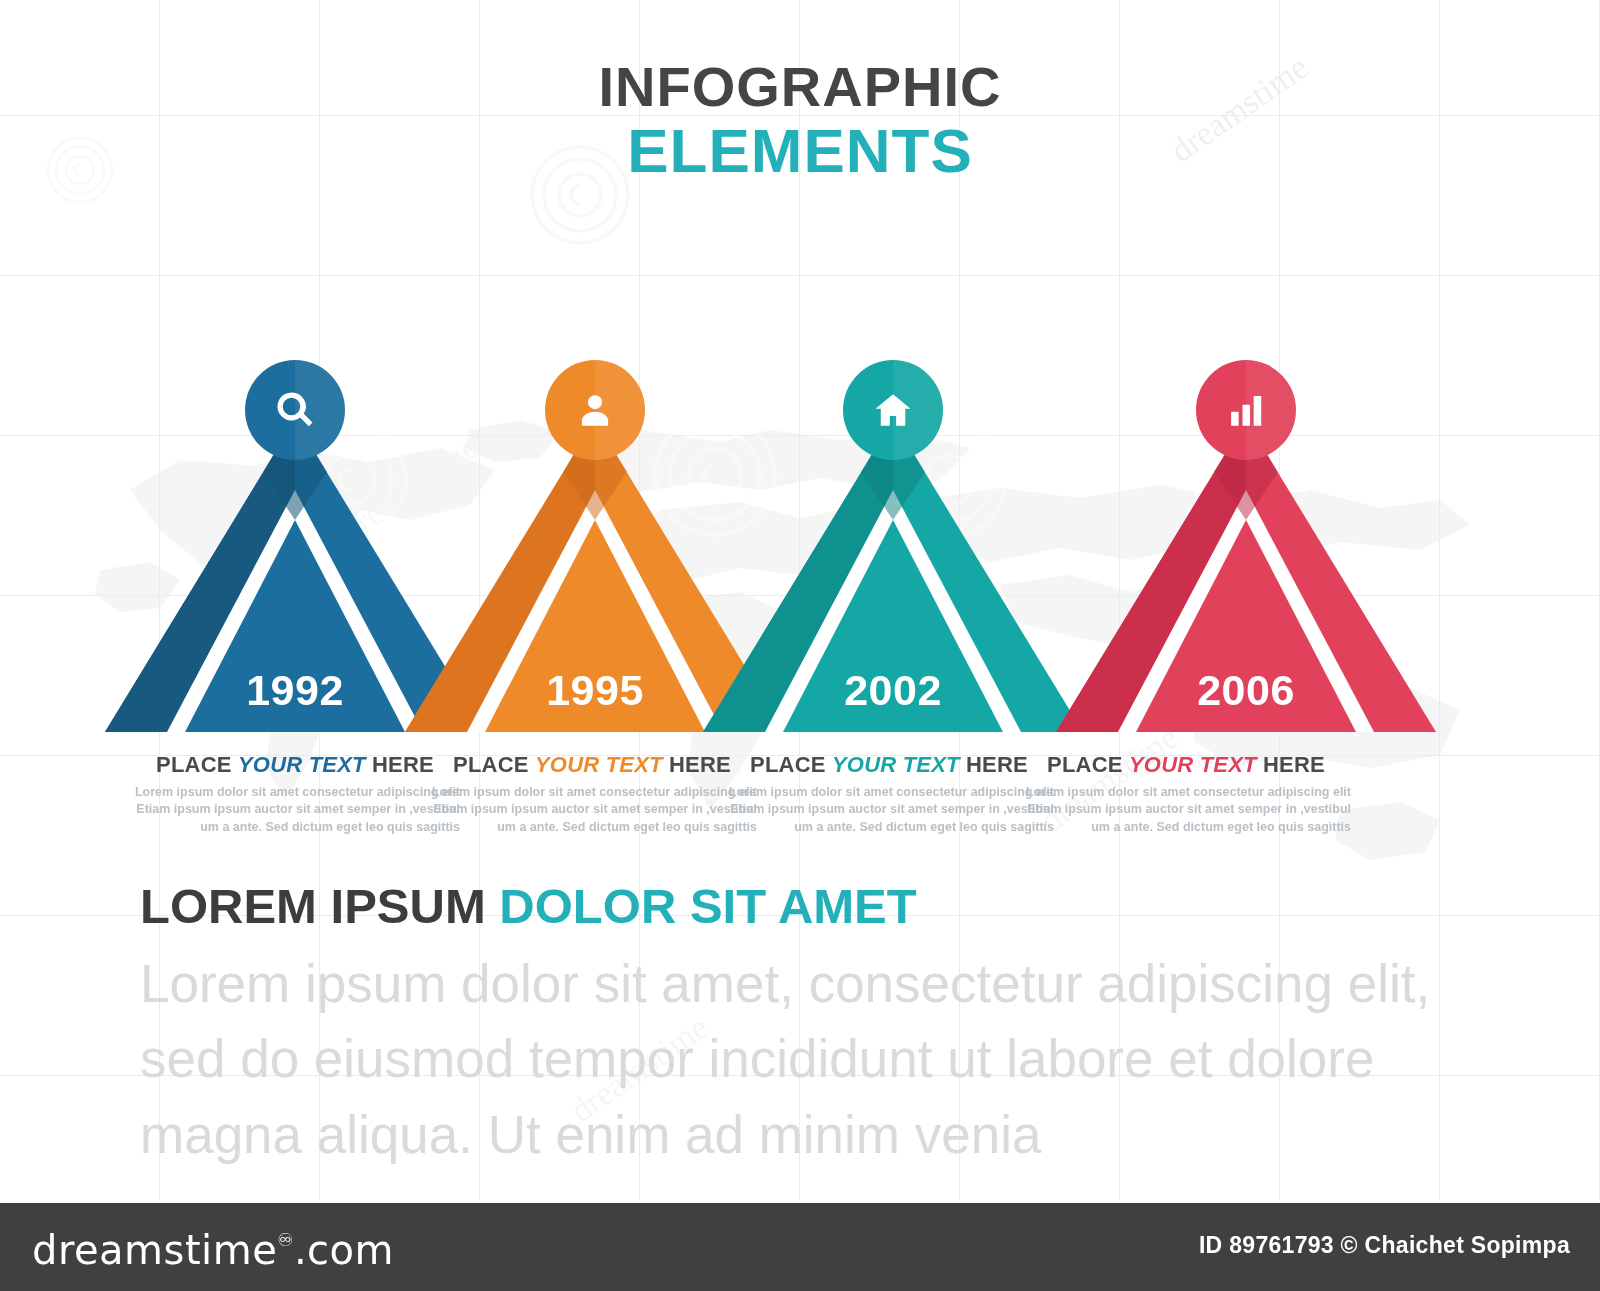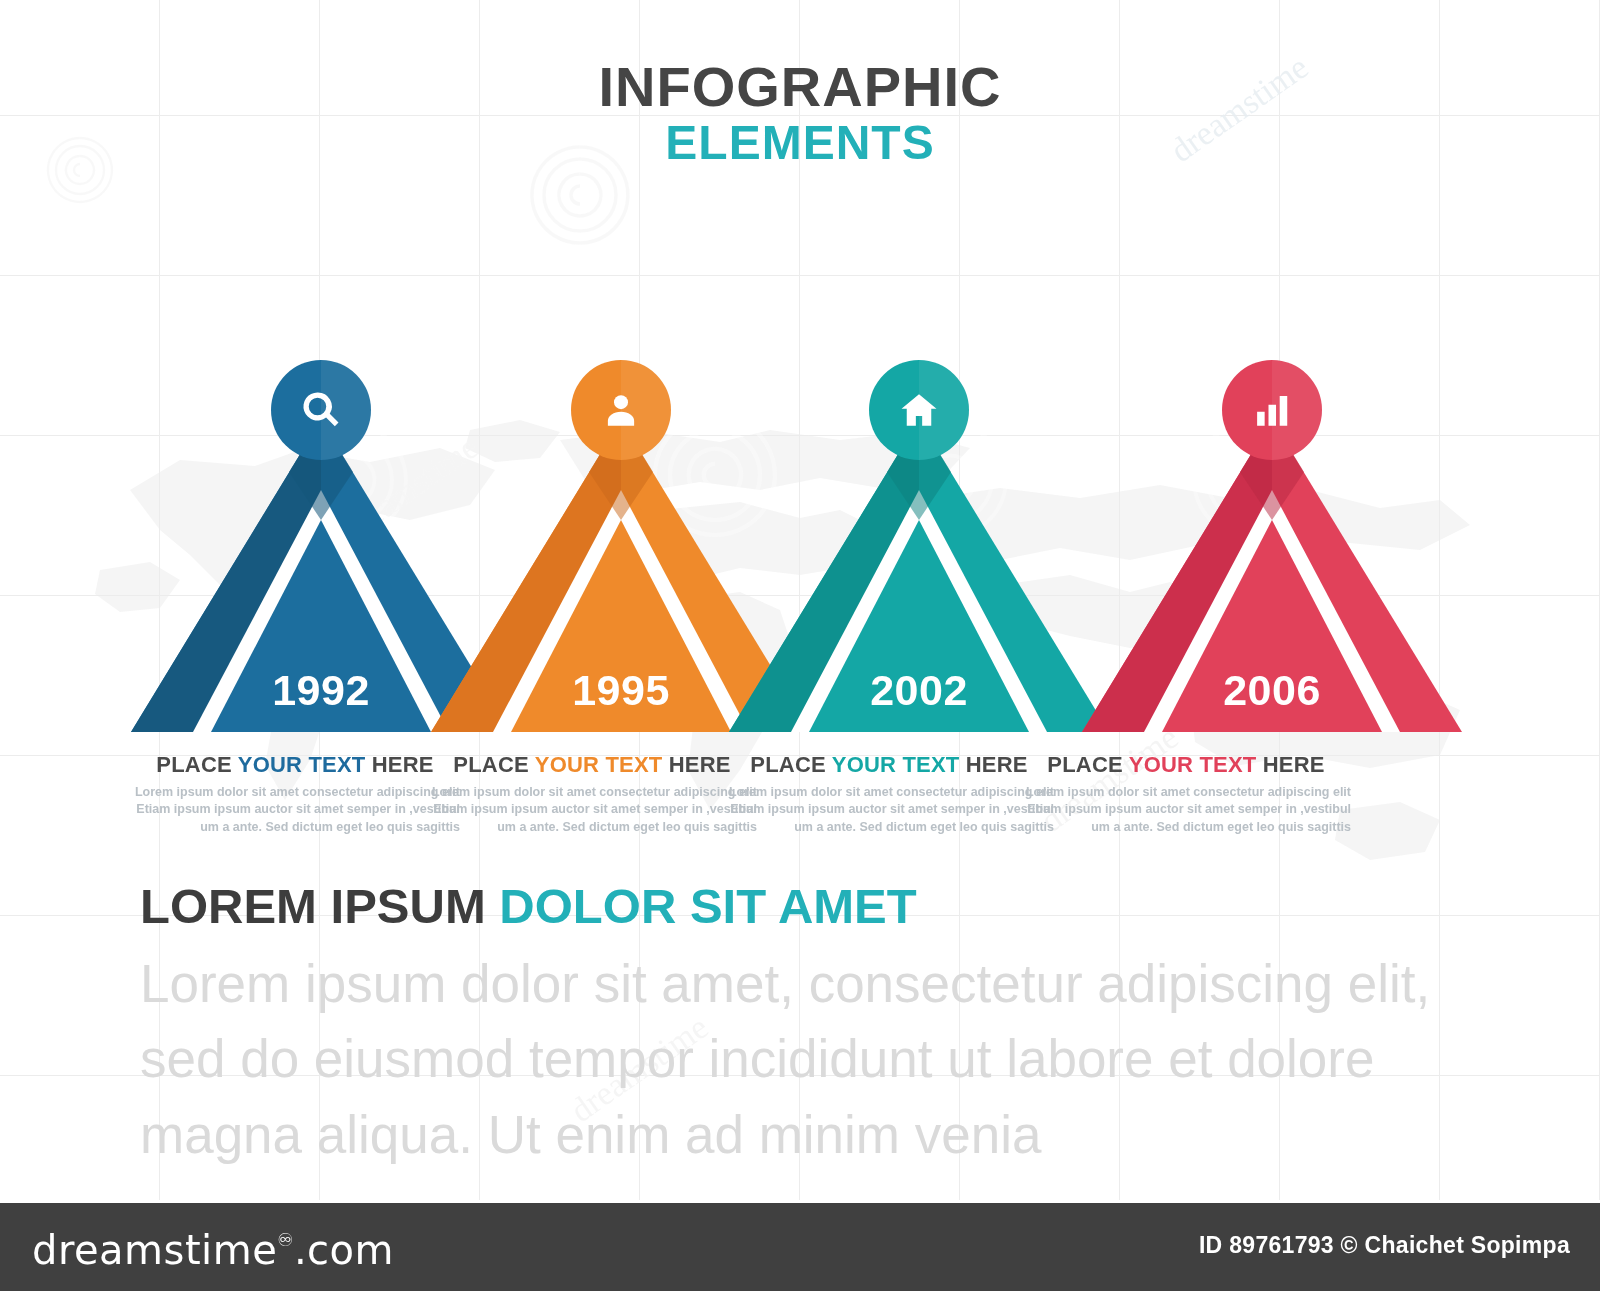--- a/index.html
+++ b/index.html
@@ -66,34 +66,33 @@
   .title-main {
     display:block;
     font-size:56px;
     font-weight:bold;
     letter-spacing:1px;
     color:#454545;
     line-height:1.02;
   }
   .title-sub {
     display:block;
-    font-size:48px;
+    font-size:62px;
     font-weight:bold;
     letter-spacing:1px;
     color:#23b0b8;
     line-height:1.15;
   }
 
   
   .tri-row {
     position:absolute;
     left:0; top:360px;
     width:1302px; height:372px;
     z-index:4;
-    margin-left:26px;
   }
   .tri-item {
     position:absolute;
     top:0;
     width:380px; height:372px;
   }
   .tri-item .svgwrap { position:absolute; left:0; top:12px; width:380px; height:360px; }
   .tri-item svg { display:block; width:380px; height:360px; overflow:visible; }
 
   .circ {
@@ -130,21 +129,21 @@
     position:absolute;
     left:0; top:752px; width:1600px; height:110px;
     z-index:6;
   }
   .blk { position:absolute; top:0; width:330px; }
   .blk h3 {
     font-size:22px; font-weight:bold; letter-spacing:.2px;
     text-align:center; color:#4a4a4a; white-space:nowrap;
     margin-bottom:6px;
   }
-  .blk h3 .hl { color:#1e6b9e; }
+  .blk h3 .hl { color:#1e6b9e;font-style:italic; }
   .blk p {
     font-size:12.5px;
     line-height:1.38;
     color:#b9c0c6;
     text-align:right;
     font-weight:bold;
   }
 
   
   .bottom {

